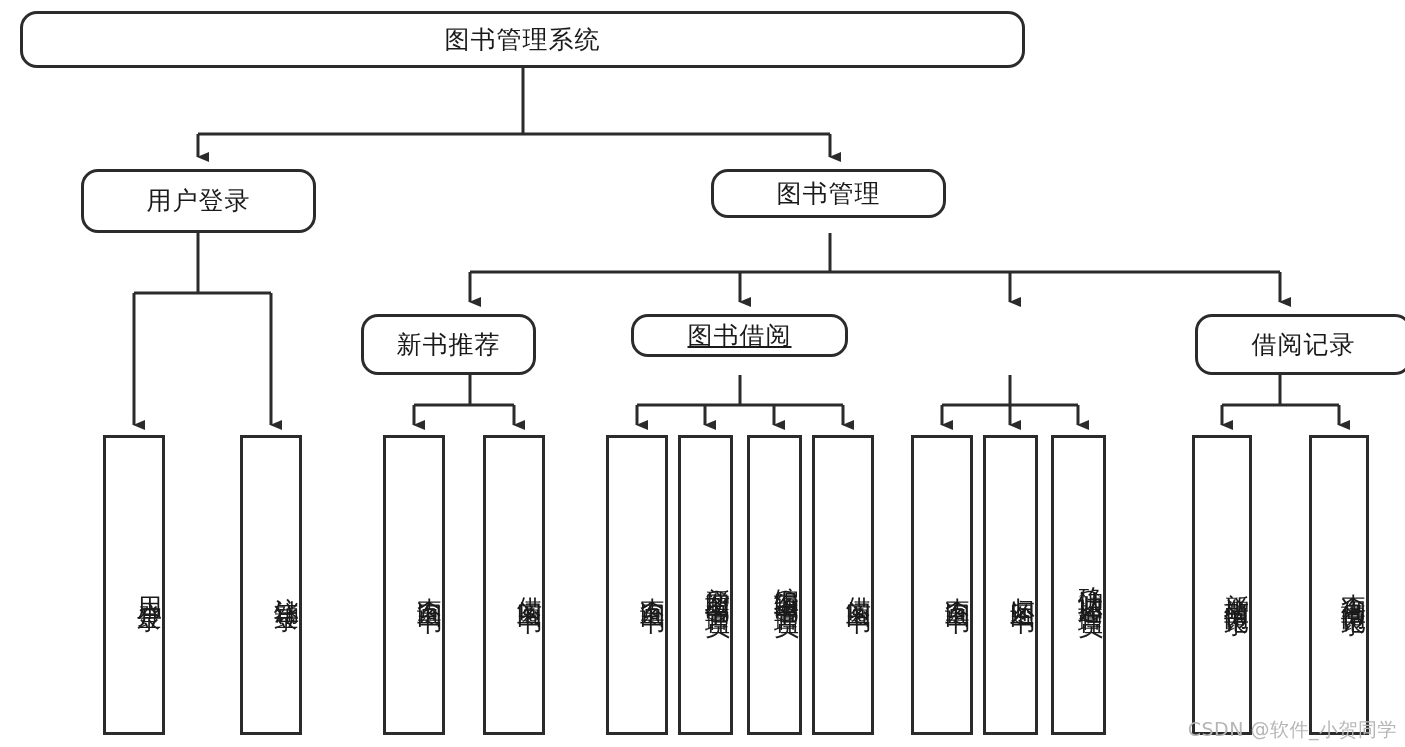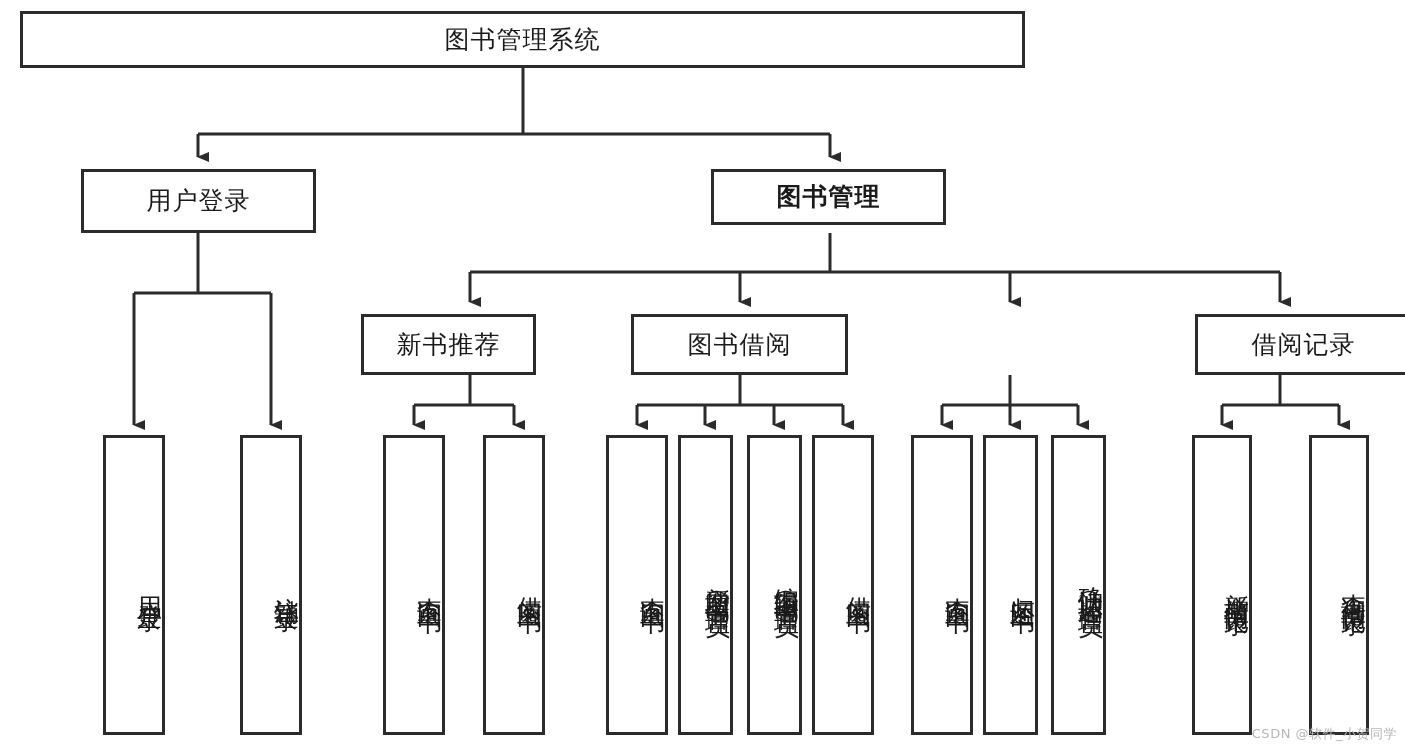--- a/index.html
+++ b/index.html
@@ -24,20 +24,21 @@
     background: #ffffff;
     display: flex;
     align-items: center;
     justify-content: center;
     color: #1a1a1a;
   }
   .node.horiz {
     font-size: 25px;
     letter-spacing: 1px;
     line-height: 1.2;
+    border-radius: 17px;
   }
   .node.vert {
     writing-mode: vertical-rl;
     text-orientation: upright;
     font-size: 25px;
     letter-spacing: 4px;
     line-height: 1.05;
     padding-top: 10px;
     padding-bottom: 10px;
     align-items: flex-start;
@@ -53,21 +54,21 @@
     left: 0;
     top: 0;
     width: 1405px;
     height: 747px;
     pointer-events: none;
   }
   .watermark {
     position: absolute;
     right: 8px;
     bottom: 4px;
-    font-size: 13px;
+    font-size: 19px;
     color: #b6b6b6;
     letter-spacing: 0.5px;
     white-space: nowrap;
   }
 </style>
 </head>
 <body>
 
 <div id="canvas">
 
@@ -121,28 +122,28 @@
     </g>
   </svg>
 
   <div class="node horiz" style="left:20px; top:11px; width:1005px; height:57px;">
     <span class="label">图书管理系统</span>
   </div>
 
   <div class="node horiz" style="left:81px; top:169px; width:235px; height:64px;">
     <span class="label">用户登录</span>
   </div>
-  <div class="node horiz" style="left:711px; top:169px; width:235px; height:56px;font-weight:bold;">
+  <div class="node horiz" style="left:711px; top:169px; width:235px; height:49px;">
     <span class="label">图书管理</span>
   </div>
 
   <div class="node horiz" style="left:361px; top:314px; width:175px; height:61px;">
     <span class="label">新书推荐</span>
   </div>
-  <div class="node horiz" style="left:631px; top:314px; width:217px; height:61px;">
+  <div class="node horiz" style="left:631px; top:314px; width:217px; height:43px;text-decoration:underline;">
     <span class="label">图书借阅</span>
   </div>
   <div class="node horiz" style="left:1171px; top:314px; width:217px; height:61px;margin-left:24px;">
     <span class="label">借阅记录</span>
   </div>
 
   <div class="node vert" style="left:103px; top:435px; width:62px; height:300px;">
     <span class="label">用户登录</span>
   </div>
   <div class="node vert" style="left:240px; top:435px; width:62px; height:300px;">

